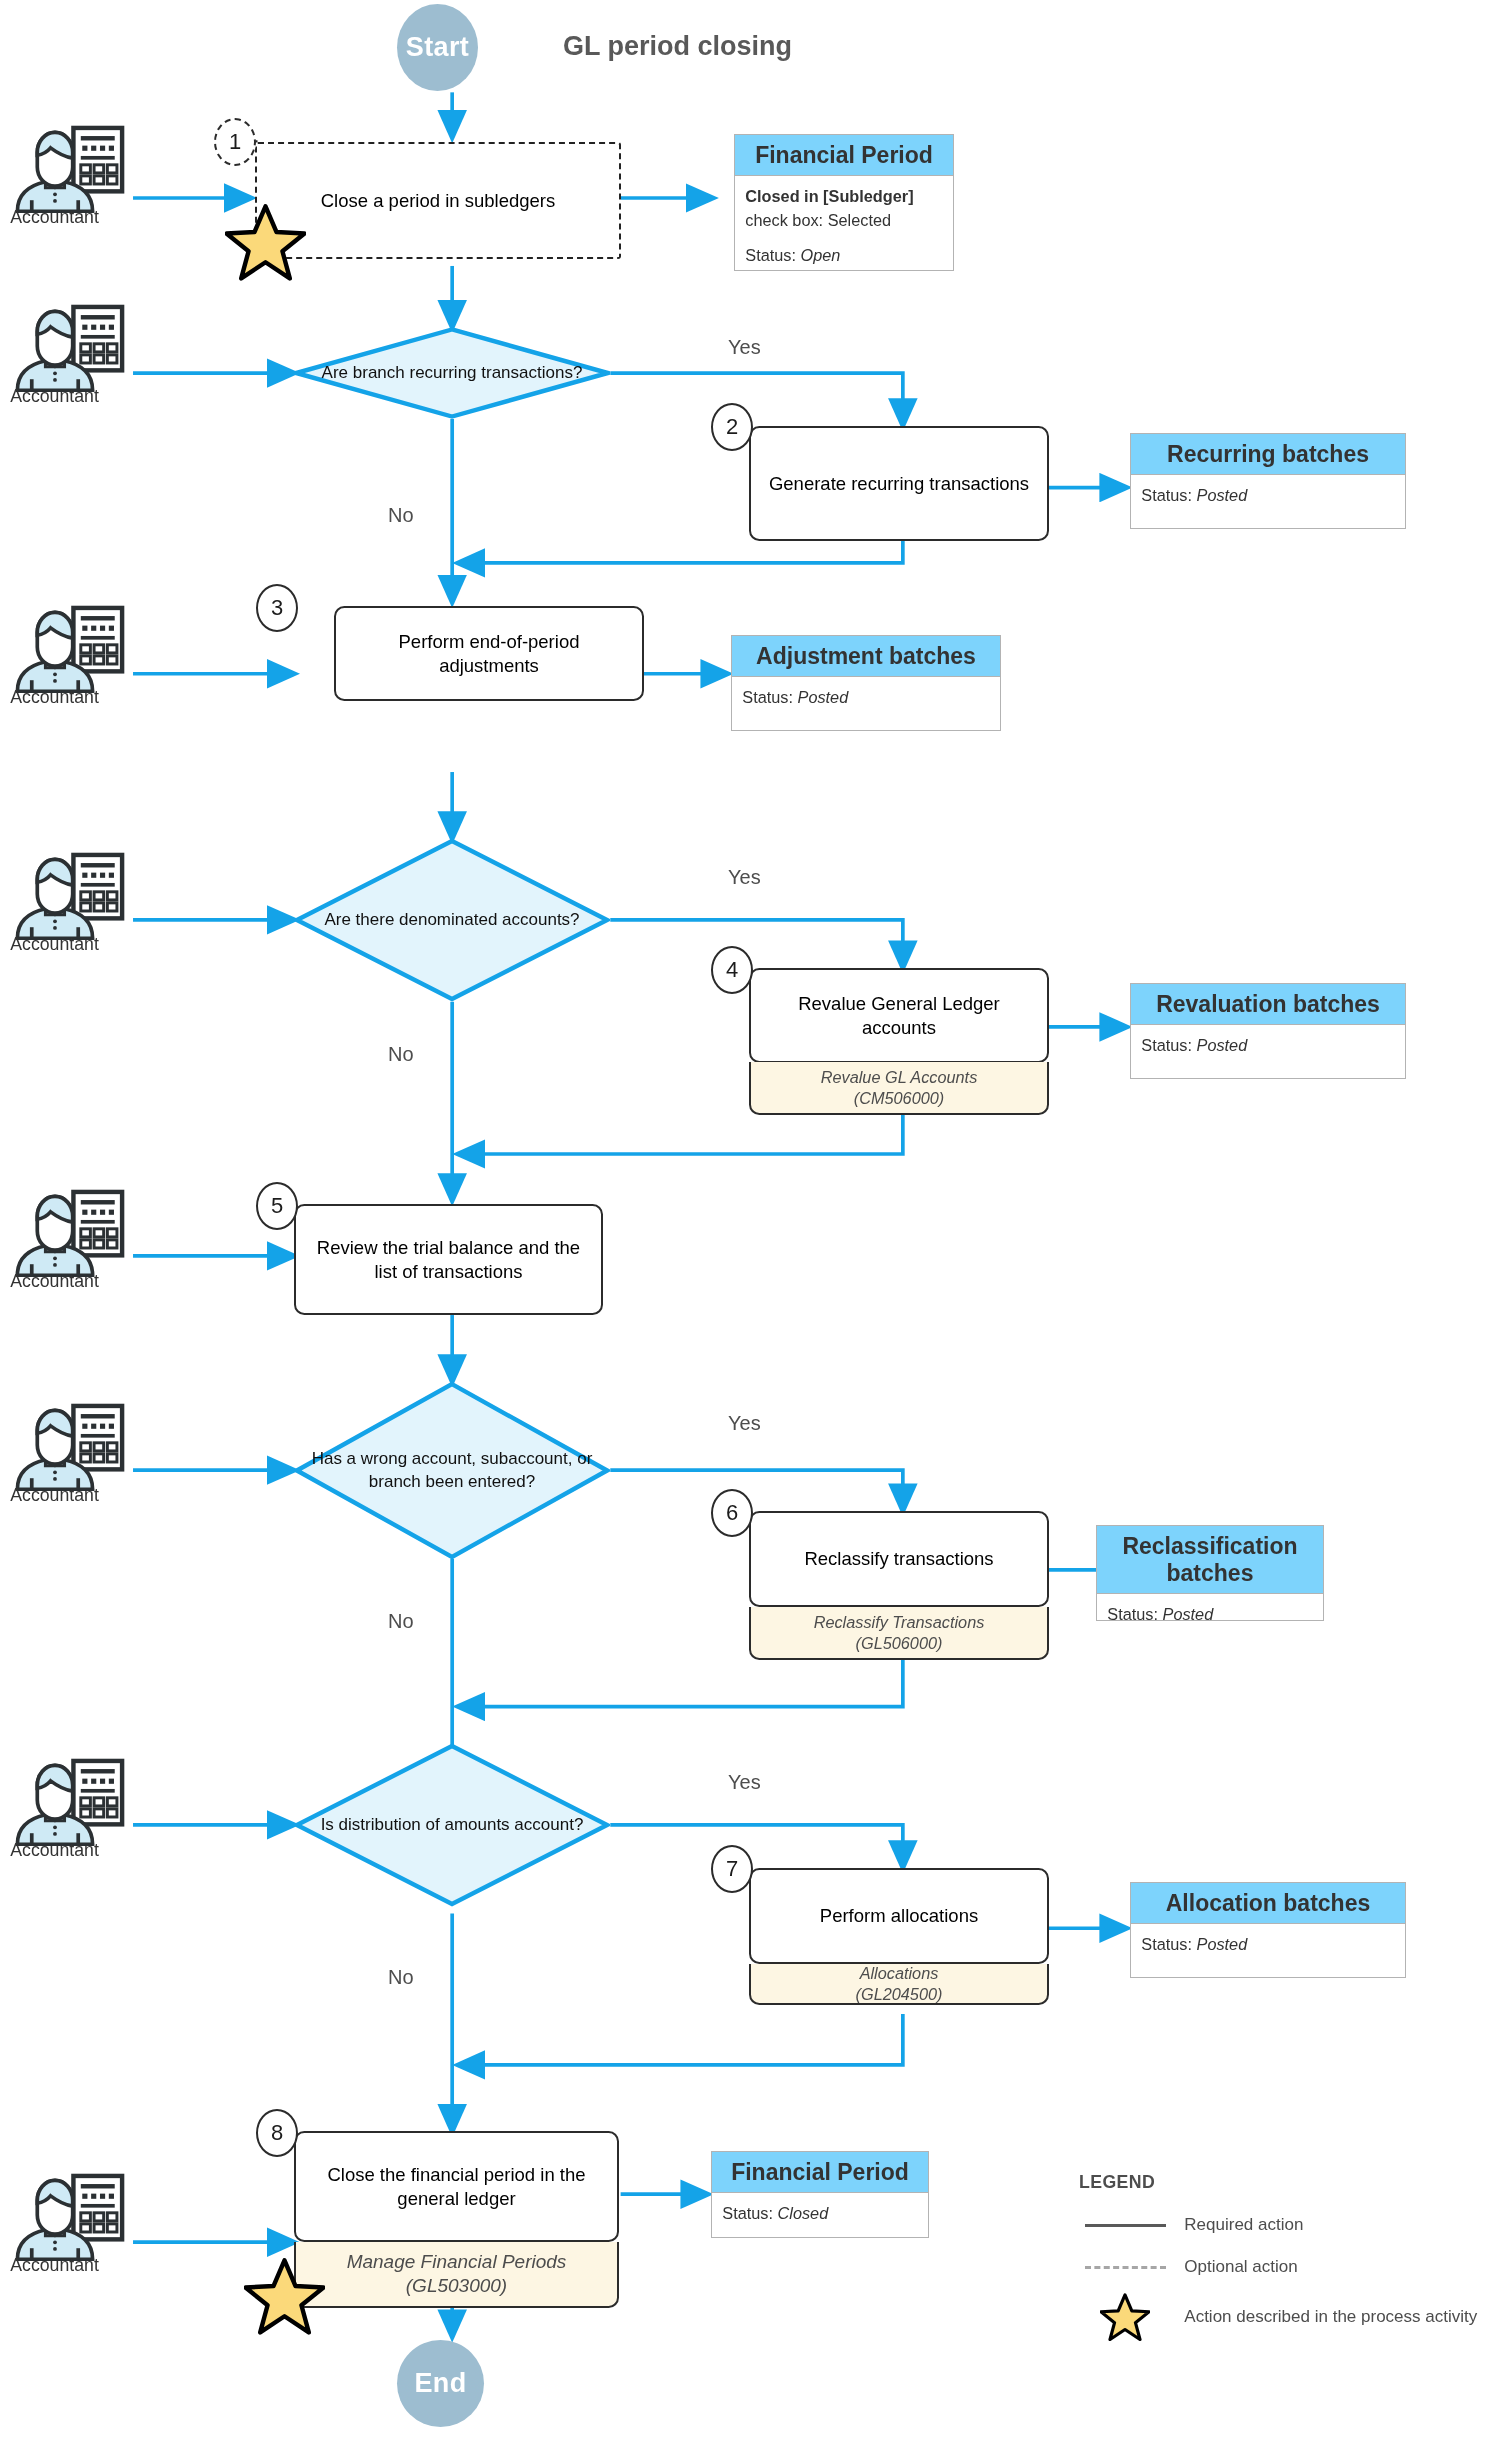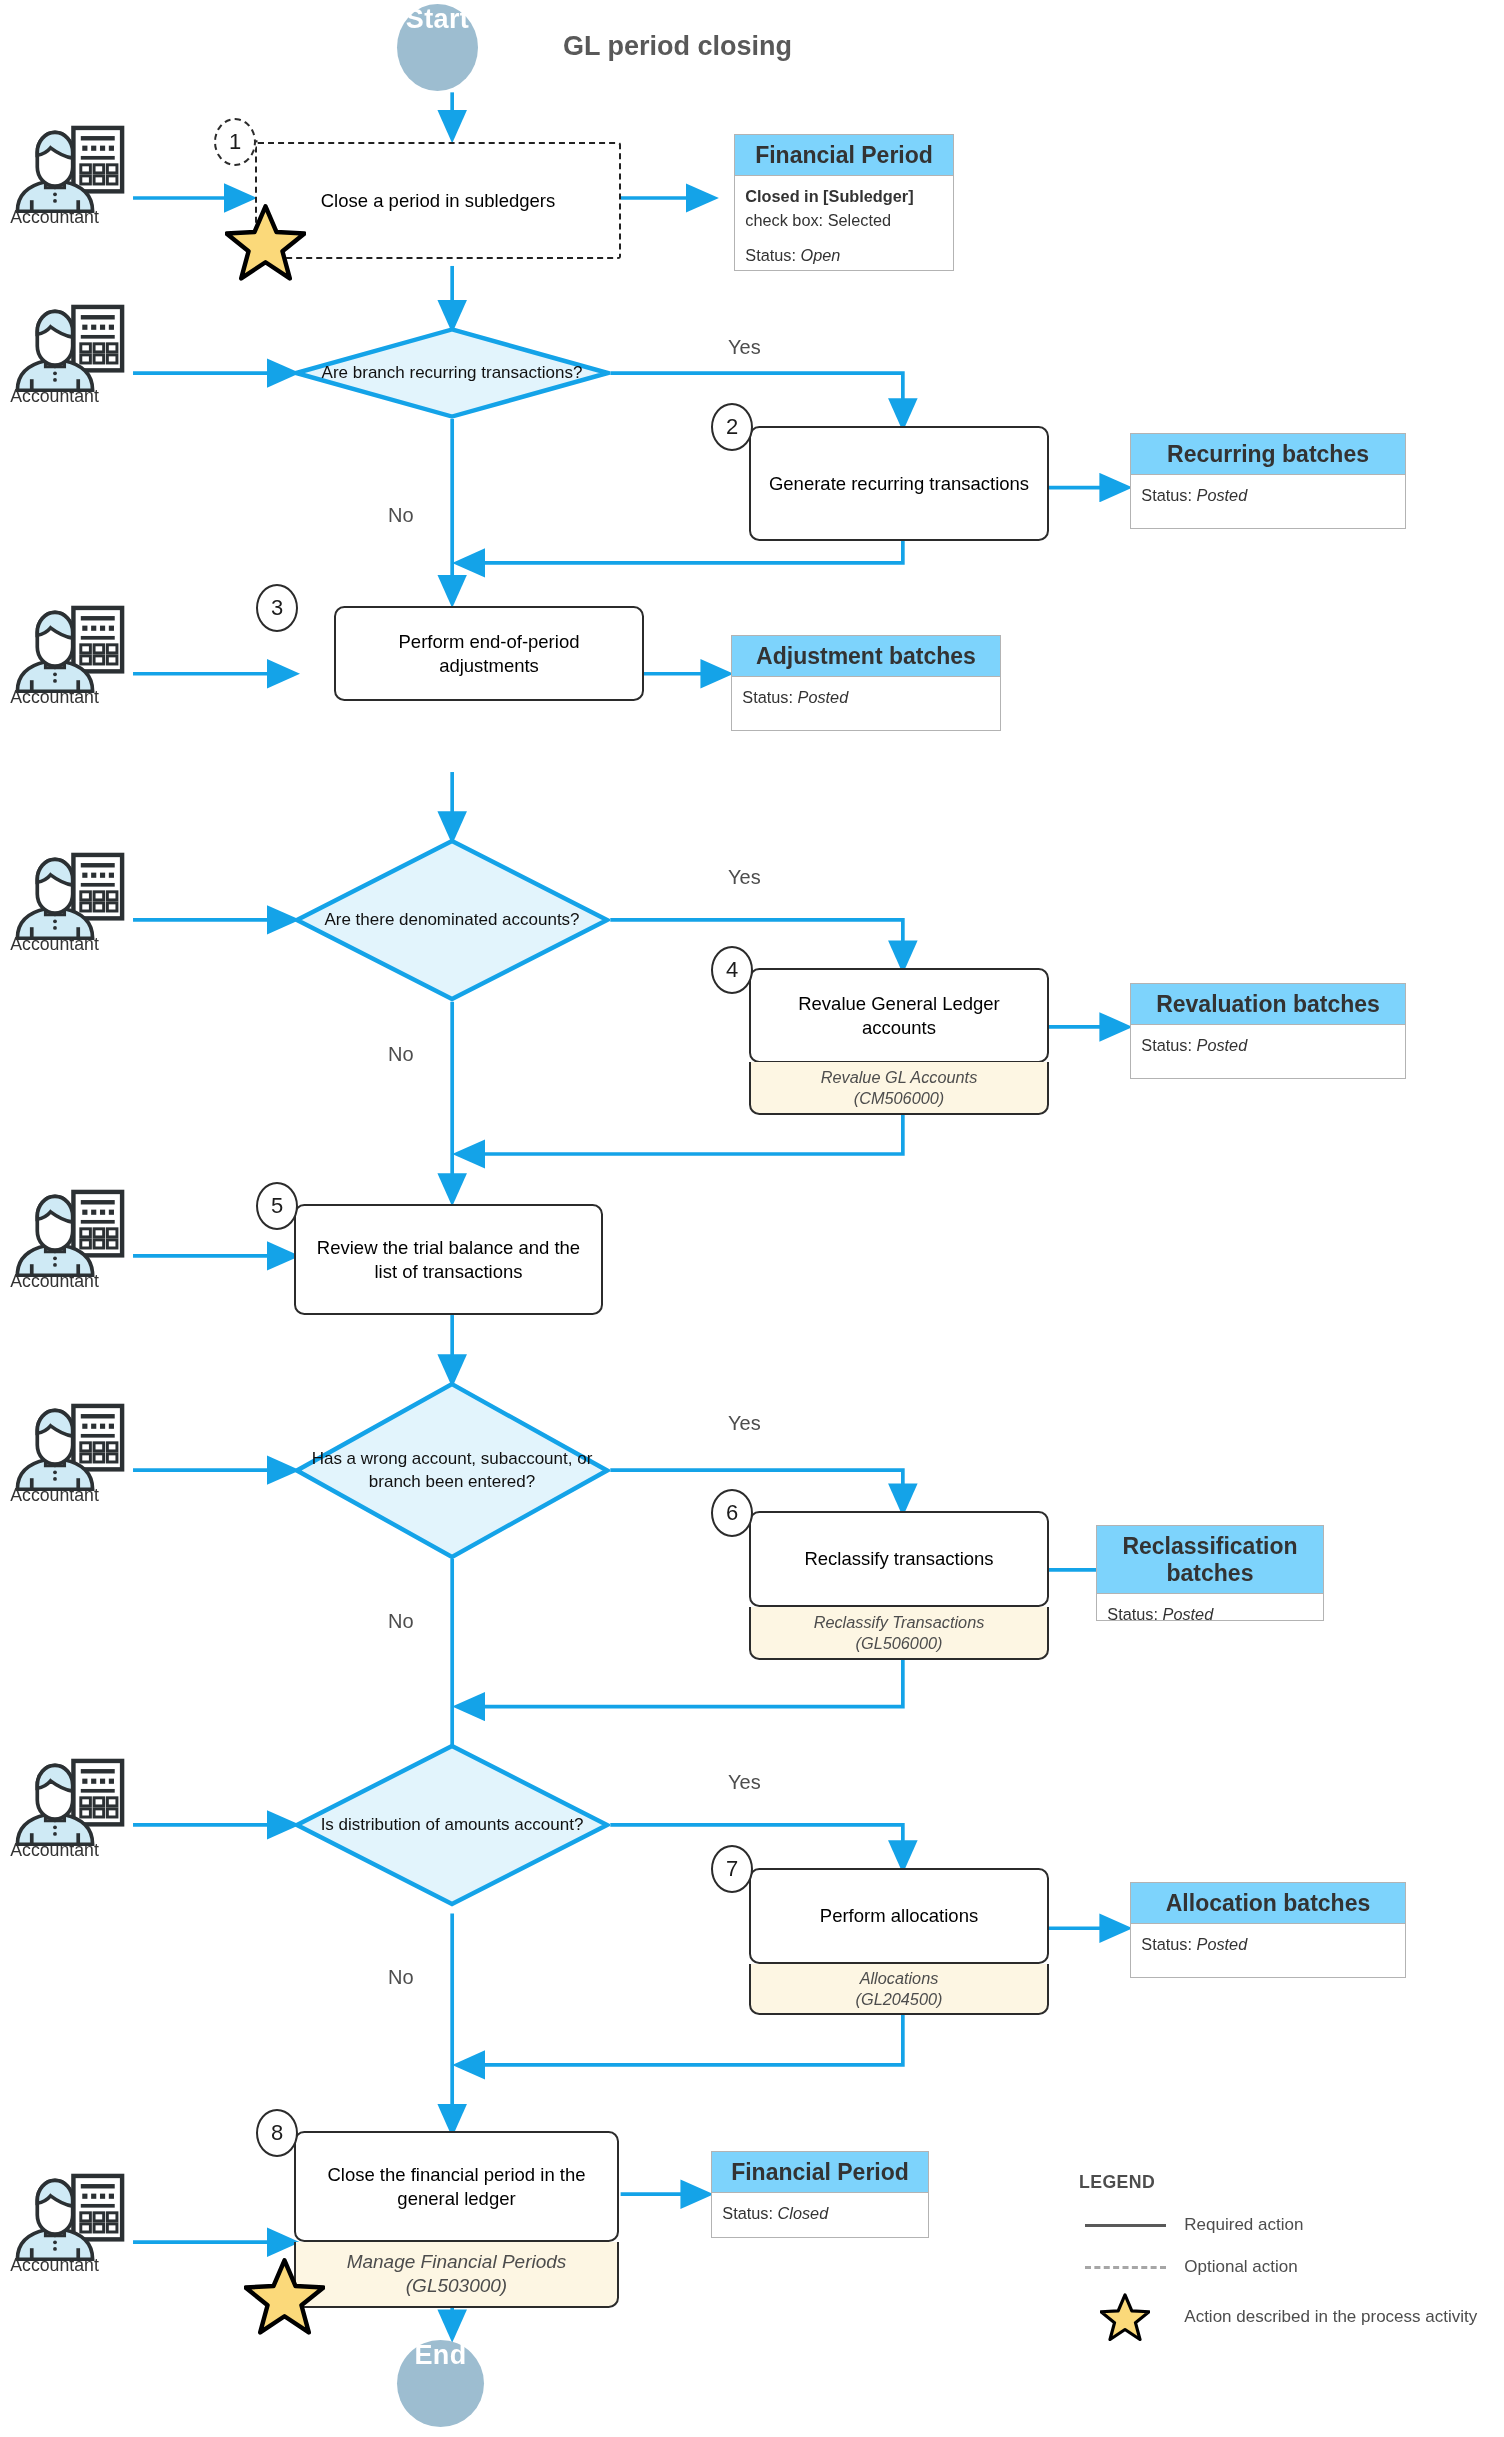--- a/index.html
+++ b/index.html
@@ -1,21 +1,21 @@
 <!DOCTYPE html>
 <html style="font-size:11.8px"><head>
 <meta charset="utf-8">
 <style>
   html,body{margin:0;padding:0;background:#ffffff;}
   body{font-family:"Liberation Sans", sans-serif;}
   #canvas{position:relative;width:1505px;height:2438px;background:#fff;overflow:hidden;}
 
   
   .terminator{position:absolute;background:#9dbdd0;border-radius:50%;
-    display:flex;justify-content:center;
+    display:flex;align-items:center;justify-content:center;
     color:#ffffff;font-weight:bold;font-size:27px;letter-spacing:0.4px;}
 
   
   .title{position:absolute;color:#595959;font-weight:bold;font-size:27px;}
 
   
   .actor{position:absolute;}
   .actor-label{position:absolute;color:#333;font-size:17.7px;white-space:nowrap;}
 
   
@@ -522,21 +522,21 @@
   </div>
   <div class="edge-lbl" style="left:728px;top:1771px;">Yes</div>
   <div class="edge-lbl" style="left:388px;top:1966px;">No</div>
 
   <div class="badge" style="left:711px;top:1845px;">
     <span>7</span>
   </div>
   <div class="proc node" style="left:749px;top:1868px;width:300px;height:96px;">
     <span>Perform allocations</span>
   </div>
-  <div class="screen node" style="left:749px;top:1964px;width:300px;height:51px;">
+  <div class="screen node" style="left:749px;top:1964px;width:300px;height:41px;">
     <span>Allocations</span>
     <span>(GL204500)</span>
   </div>
 
   <div class="card node" style="left:1130px;top:1882px;width:276px;height:96px;">
     <div class="card-head">Allocation batches</div>
     <div class="card-body">
       <span>Status:</span>
       <i>Posted</i>
     </div>

